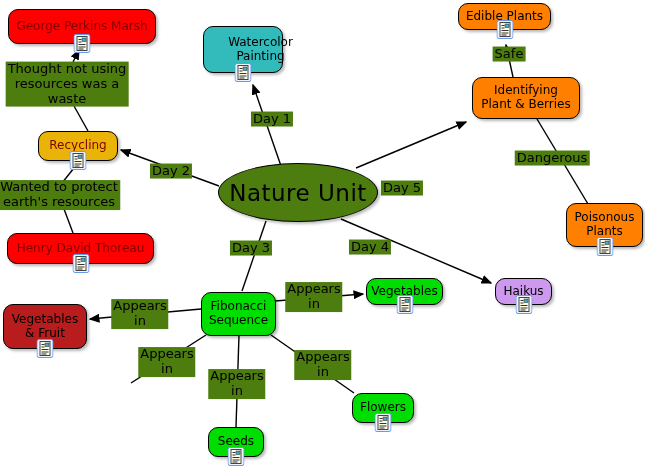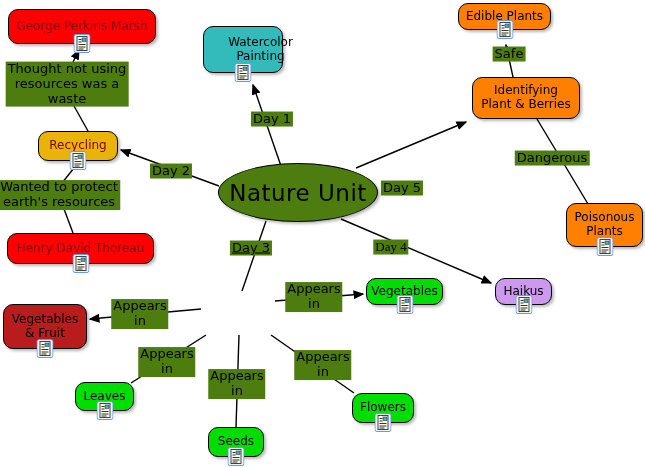--- a/index.html
+++ b/index.html
@@ -155,20 +155,24 @@
           <g stroke="#333" stroke-width="1">
             <line x1="5" y1="5.5" x2="8" y2="5.5"></line>
             <line x1="5" y1="8" x2="8" y2="8"></line>
             <line x1="5" y1="10.5" x2="12" y2="10.5"></line>
             <line x1="5" y1="13" x2="12" y2="13"></line>
             <line x1="5" y1="15" x2="10" y2="15"></line>
           </g>
         </svg></span>
   </div>
 
+  <div class="node" style="left: 201px; top: 292px; width: 75px; height: 44px; background: rgb(0, 221, 0); color: rgb(0, 0, 0);">
+    <span>Fibonacci
+Sequence</span>
+  </div>
 
   <div class="node" style="left: 366px; top: 278px; width: 77px; height: 27px; background: rgb(0, 221, 0); color: rgb(0, 0, 0);">
     <span>Vegetables</span>
     <span class="note-icon"><svg width="17" height="19" viewBox="0 0 17 19">
           <rect x="0.5" y="0.5" width="16" height="18" rx="2" fill="#eef4ff" stroke="#6699ee"></rect>
           <rect x="3.5" y="2.5" width="10" height="14" fill="#fffde8" stroke="#444" stroke-width="1"></rect>
           <rect x="8.5" y="4" width="4" height="3.5" fill="#44aacc" stroke="#222" stroke-width="0.5"></rect>
           <g stroke="#333" stroke-width="1">
             <line x1="5" y1="5.5" x2="8" y2="5.5"></line>
             <line x1="5" y1="8" x2="8" y2="8"></line>
@@ -205,35 +209,20 @@
           <g stroke="#333" stroke-width="1">
             <line x1="5" y1="5.5" x2="8" y2="5.5"></line>
             <line x1="5" y1="8" x2="8" y2="8"></line>
             <line x1="5" y1="10.5" x2="12" y2="10.5"></line>
             <line x1="5" y1="13" x2="12" y2="13"></line>
             <line x1="5" y1="15" x2="10" y2="15"></line>
           </g>
         </svg></span>
   </div>
 
-  <div class="node" style="left: 75px; top: 382px; width: 59px; height: 29px; background: rgb(0, 221, 0); color: rgb(0, 0, 0);">
-    <span>Leaves</span>
-    <span class="note-icon"><svg width="17" height="19" viewBox="0 0 17 19">
-          <rect x="0.5" y="0.5" width="16" height="18" rx="2" fill="#eef4ff" stroke="#6699ee"></rect>
-          <rect x="3.5" y="2.5" width="10" height="14" fill="#fffde8" stroke="#444" stroke-width="1"></rect>
-          <rect x="8.5" y="4" width="4" height="3.5" fill="#44aacc" stroke="#222" stroke-width="0.5"></rect>
-          <g stroke="#333" stroke-width="1">
-            <line x1="5" y1="5.5" x2="8" y2="5.5"></line>
-            <line x1="5" y1="8" x2="8" y2="8"></line>
-            <line x1="5" y1="10.5" x2="12" y2="10.5"></line>
-            <line x1="5" y1="13" x2="12" y2="13"></line>
-            <line x1="5" y1="15" x2="10" y2="15"></line>
-          </g>
-        </svg></span>
-  </div>
 
   <div class="node" style="left: 208px; top: 427px; width: 56px; height: 30px; background: rgb(0, 221, 0); color: rgb(0, 0, 0);">
     <span>Seeds</span>
     <span class="note-icon"><svg width="17" height="19" viewBox="0 0 17 19">
           <rect x="0.5" y="0.5" width="16" height="18" rx="2" fill="#eef4ff" stroke="#6699ee"></rect>
           <rect x="3.5" y="2.5" width="10" height="14" fill="#fffde8" stroke="#444" stroke-width="1"></rect>
           <rect x="8.5" y="4" width="4" height="3.5" fill="#44aacc" stroke="#222" stroke-width="0.5"></rect>
           <g stroke="#333" stroke-width="1">
             <line x1="5" y1="5.5" x2="8" y2="5.5"></line>
             <line x1="5" y1="8" x2="8" y2="8"></line>
@@ -260,22 +249,22 @@
         </svg></span>
   </div>
 
   <div class="llabel" style="left:67px;top:84px;">Thought not using
 resources was a
 waste</div>
   <div class="llabel" style="left:59px;top:195px;">Wanted to protect
 earth's resources</div>
   <div class="llabel" style="left:272px;top:119px;">Day 1</div>
   <div class="llabel" style="left:171px;top:171px;">Day 2</div>
-  <div class="llabel" style="left:251px;top:248px;text-decoration:underline;">Day 3</div>
-  <div class="llabel" style="left:391px;top:247px;font-family:Liberation Serif, serif;">Day 4</div>
+  <div class="llabel" style="left:251px;top:248px;">Day 3</div>
+  <div class="llabel" style="left:370px;top:247px;">Day 4</div>
   <div class="llabel" style="left:402px;top:144px;margin-top:44px;">Day 5</div>
   <div class="llabel" style="left:509px;top:54px;">Safe</div>
   <div class="llabel" style="left:552px;top:158px;">Dangerous</div>
   <div class="llabel" style="left:314px;top:297px;">Appears
 in</div>
   <div class="llabel" style="left:140px;top:314px;">Appears
 in</div>
   <div class="llabel" style="left:167px;top:362px;">Appears
 in</div>
   <div class="llabel" style="left:237px;top:384px;">Appears

